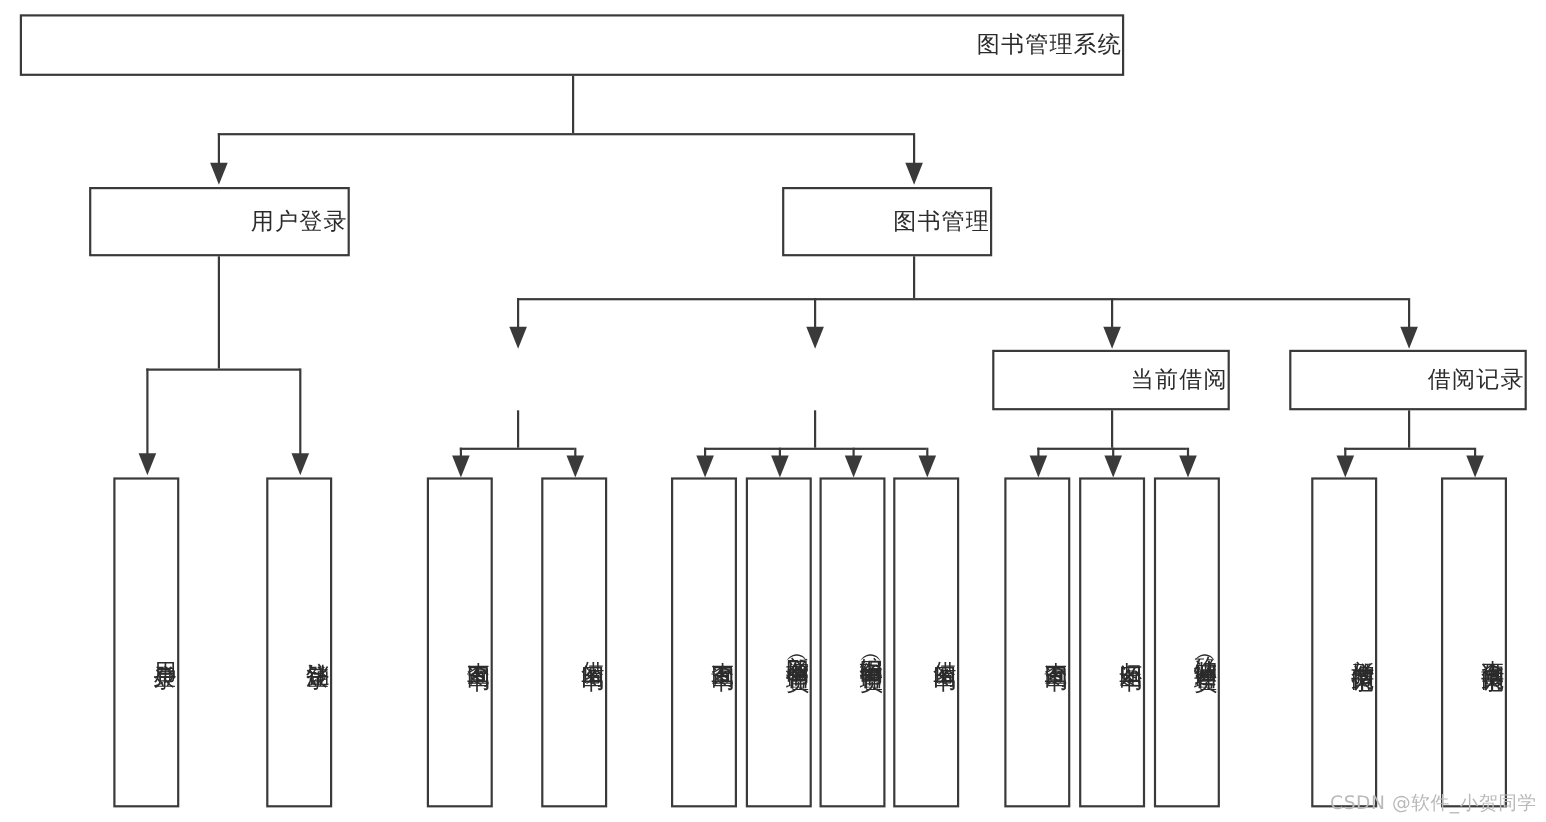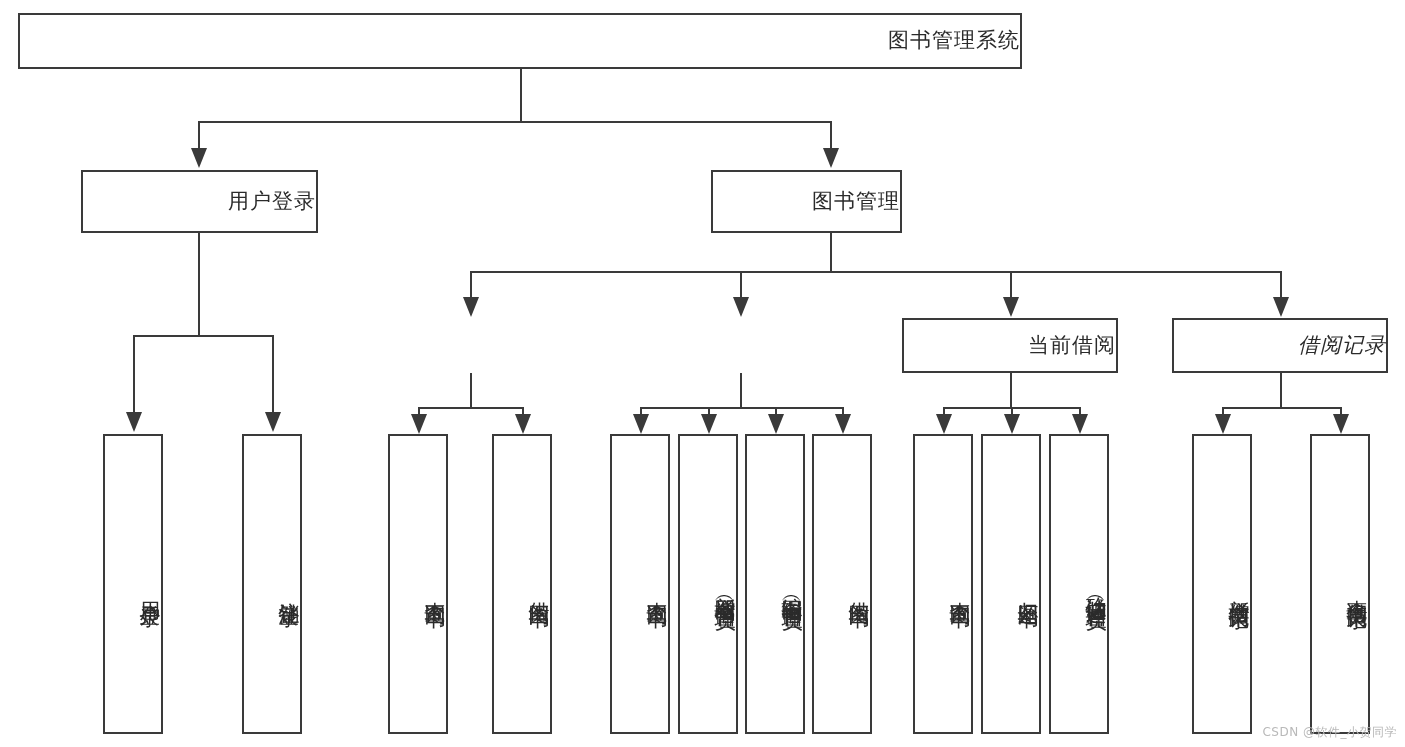--- a/index.html
+++ b/index.html
@@ -68,21 +68,21 @@
     height: 0;
     border-left: 8px solid transparent;
     border-right: 8px solid transparent;
     border-top: 20px solid #3a3a3a;
   }
   
   #watermark {
     position: absolute;
     right: 8px;
     bottom: 6px;
-    font-size: 12px;
+    font-size: 17px;
     color: #b9b9b9;
     letter-spacing: 0.5px;
     white-space: nowrap;
   }
 </style>
 </head>
 <body>
 
 <div id="canvas">
 
@@ -122,21 +122,21 @@
   <div class="vline" style="left:740px; top:271px; height:27px;"></div>
   <div class="arrowhead" style="left:733px; top:297px;"></div>
   <div class="vline" style="left:1010px; top:271px; height:27px;"></div>
   <div class="arrowhead" style="left:1003px; top:297px;"></div>
   <div class="vline" style="left:1280px; top:271px; height:27px;"></div>
   <div class="arrowhead" style="left:1273px; top:297px;"></div>
 
   <div class="node horiz" style="left:902px; top:318px; width:216px; height:55px;">
     <span>当前借阅</span>
   </div>
-  <div class="node horiz" style="left:1172px; top:318px; width:216px; height:55px;font-style:italic;">
+  <div class="node horiz" style="left:1172px; top:318px; width:216px; height:55px;">
     <span>借阅记录</span>
   </div>
 
   <div class="vline" style="left:470px; top:373px; height:34px;"></div>
   <div class="hline" style="left:418px; top:407px; width:104px;"></div>
   <div class="vline" style="left:418px; top:407px; height:8px;"></div>
   <div class="arrowhead" style="left:411px; top:414px;"></div>
   <div class="vline" style="left:522px; top:407px; height:8px;"></div>
   <div class="arrowhead" style="left:515px; top:414px;"></div>
 

